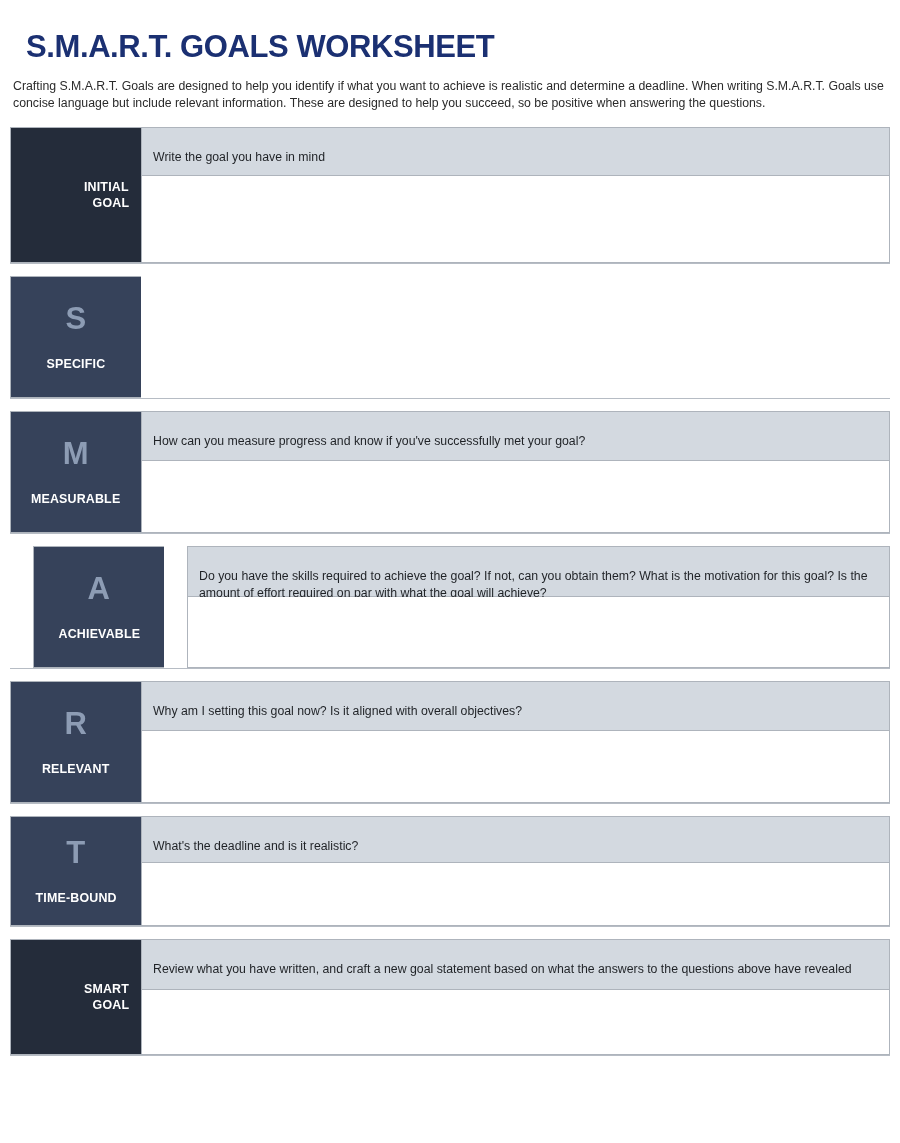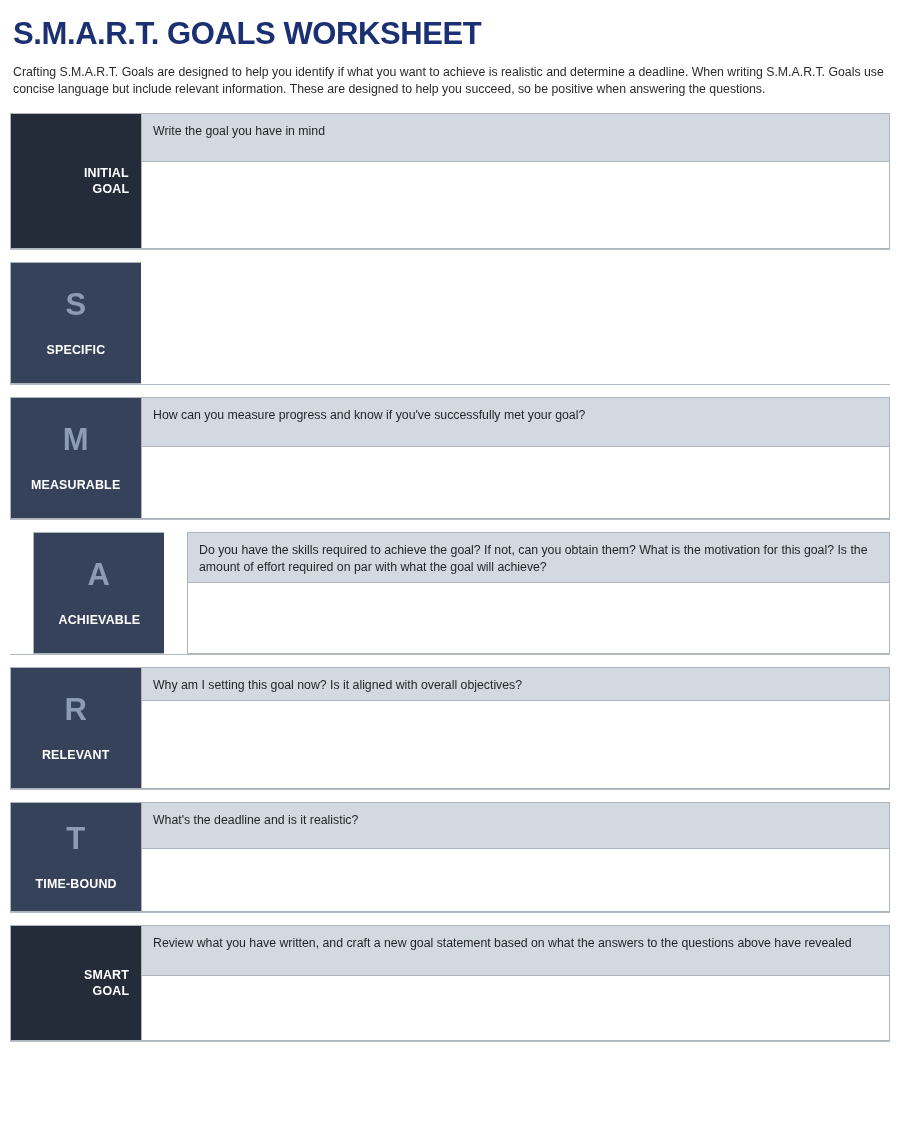--- a/index.html
+++ b/index.html
@@ -19,21 +19,21 @@
   .page {
     width: 900px;
     height: 1143px;
     box-sizing: border-box;
     padding: 0 10px;
     position: relative;
   }
 
   
   .worksheet-title {
-    margin: 0;
+    margin: 13px;
     padding: 16px 0 0 3px;
     font-size: 31px;
     line-height: 36px;
     font-weight: bold;
     letter-spacing: -0.4px;
     color: #1b3072;
     font-family: "Liberation Sans", sans-serif;
   }
 
   .intro {
@@ -114,21 +114,21 @@
     border: 1px solid #aeb4bc;
     box-sizing: border-box;
     background: #ffffff;
   }
 
   .prompt {
     background: #d3d9e0;
     color: #1f2226;
     font-size: 12.3px;
     line-height: 16.5px;
-    padding: 9px 11px 9px 11px;
+    padding: 21px 11px 9px 11px;
     box-sizing: border-box;
     border-bottom: 1px solid #aeb4bc;
   }
 
   .answer {
     background: #ffffff;
     flex: 1 1 auto;
     min-height: 10px;
     box-sizing: border-box;
   }
@@ -145,21 +145,21 @@
   .row-measurable .label-cell,
   .row-measurable .content-cell { height: 122px; }
   .row-measurable .prompt { height: 49px; }
 
   .row-achievable .label-cell,
   .row-achievable .content-cell { height: 122px; margin-left: 23px; }
   .row-achievable .prompt { height: 50px; }
 
   .row-relevant .label-cell,
   .row-relevant .content-cell { height: 122px; }
-  .row-relevant .prompt { height: 33px; }
+  .row-relevant .prompt { height: 49px; }
 
   .row-timebound .label-cell,
   .row-timebound .content-cell { height: 110px; }
   .row-timebound .prompt { height: 46px; }
 
   .row-smart .label-cell,
   .row-smart .content-cell { height: 116px; }
   .row-smart .prompt { height: 50px; }
 </style>
 </head>

